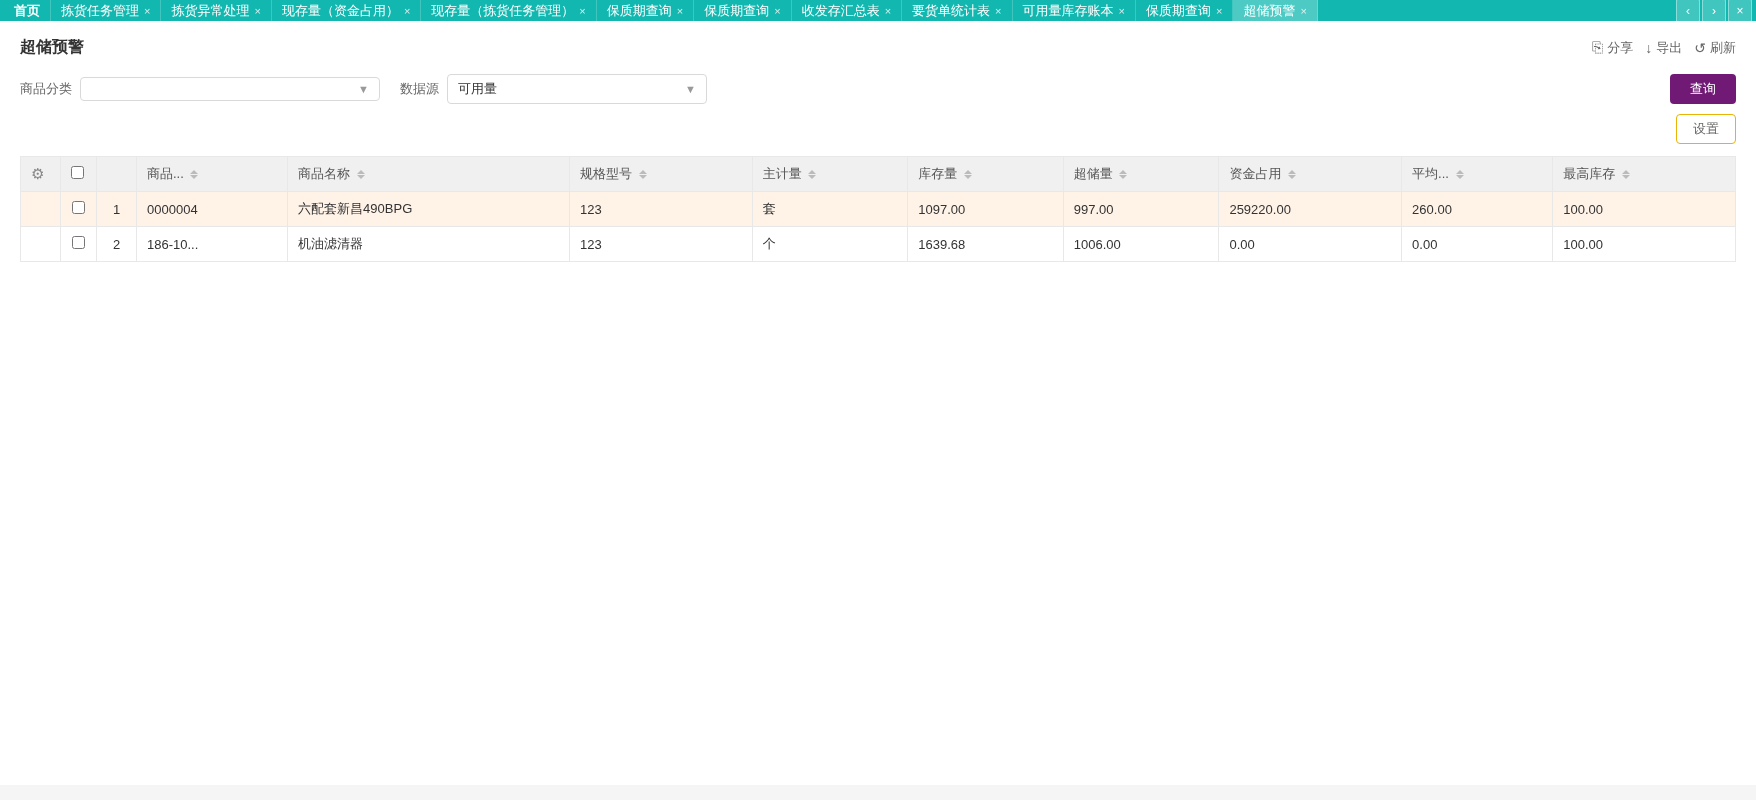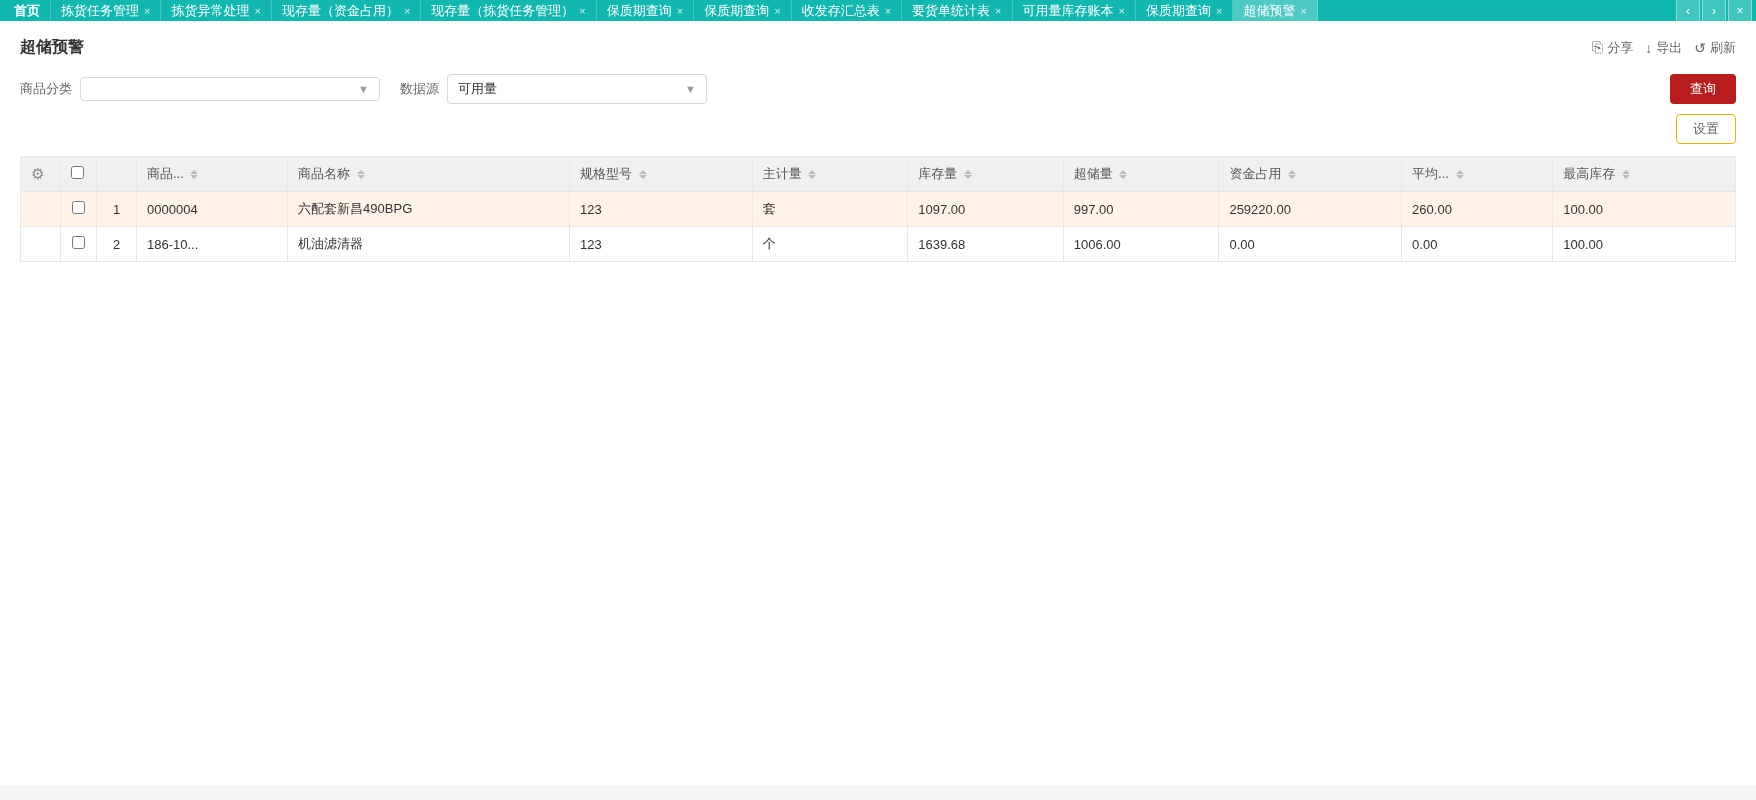--- a/index.html
+++ b/index.html
@@ -108,21 +108,21 @@
       min-width: 200px;
       background: #fff;
       cursor: pointer;
       position: relative;
       justify-content: space-between;
     }
     .filter-select-text { color: #999; font-size: 13px; }
     .filter-select-arrow { color: #999; font-size: 11px; }
 
     .query-btn {
-      background: #b91c1c;
+      background: #701a75;
       color: #fff;
       border: none;
       border-radius: 4px;
       padding: 6px 20px;
       cursor: pointer;
       font-size: 13px;
       margin-left: auto;
     }
 
     .settings-btn {

